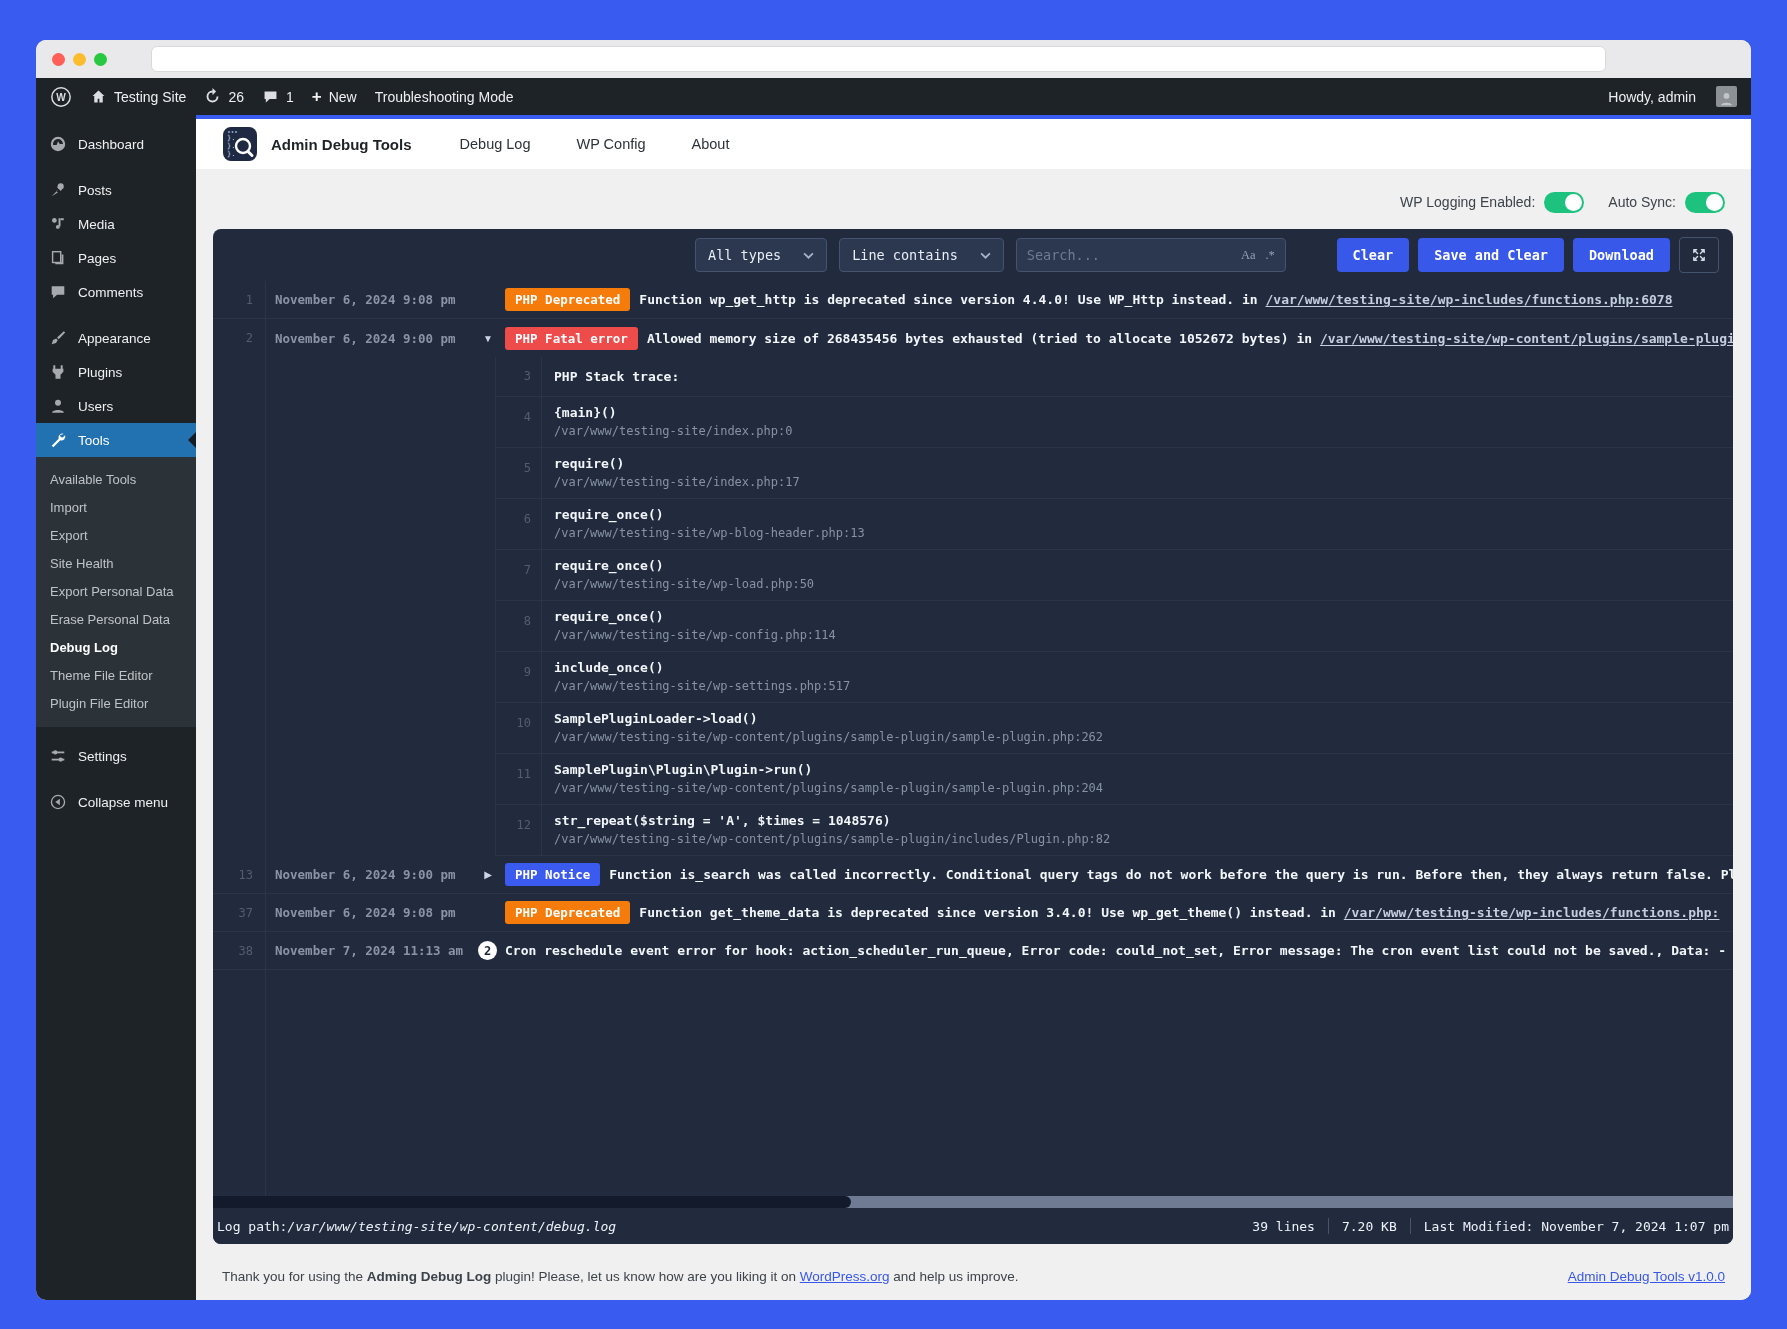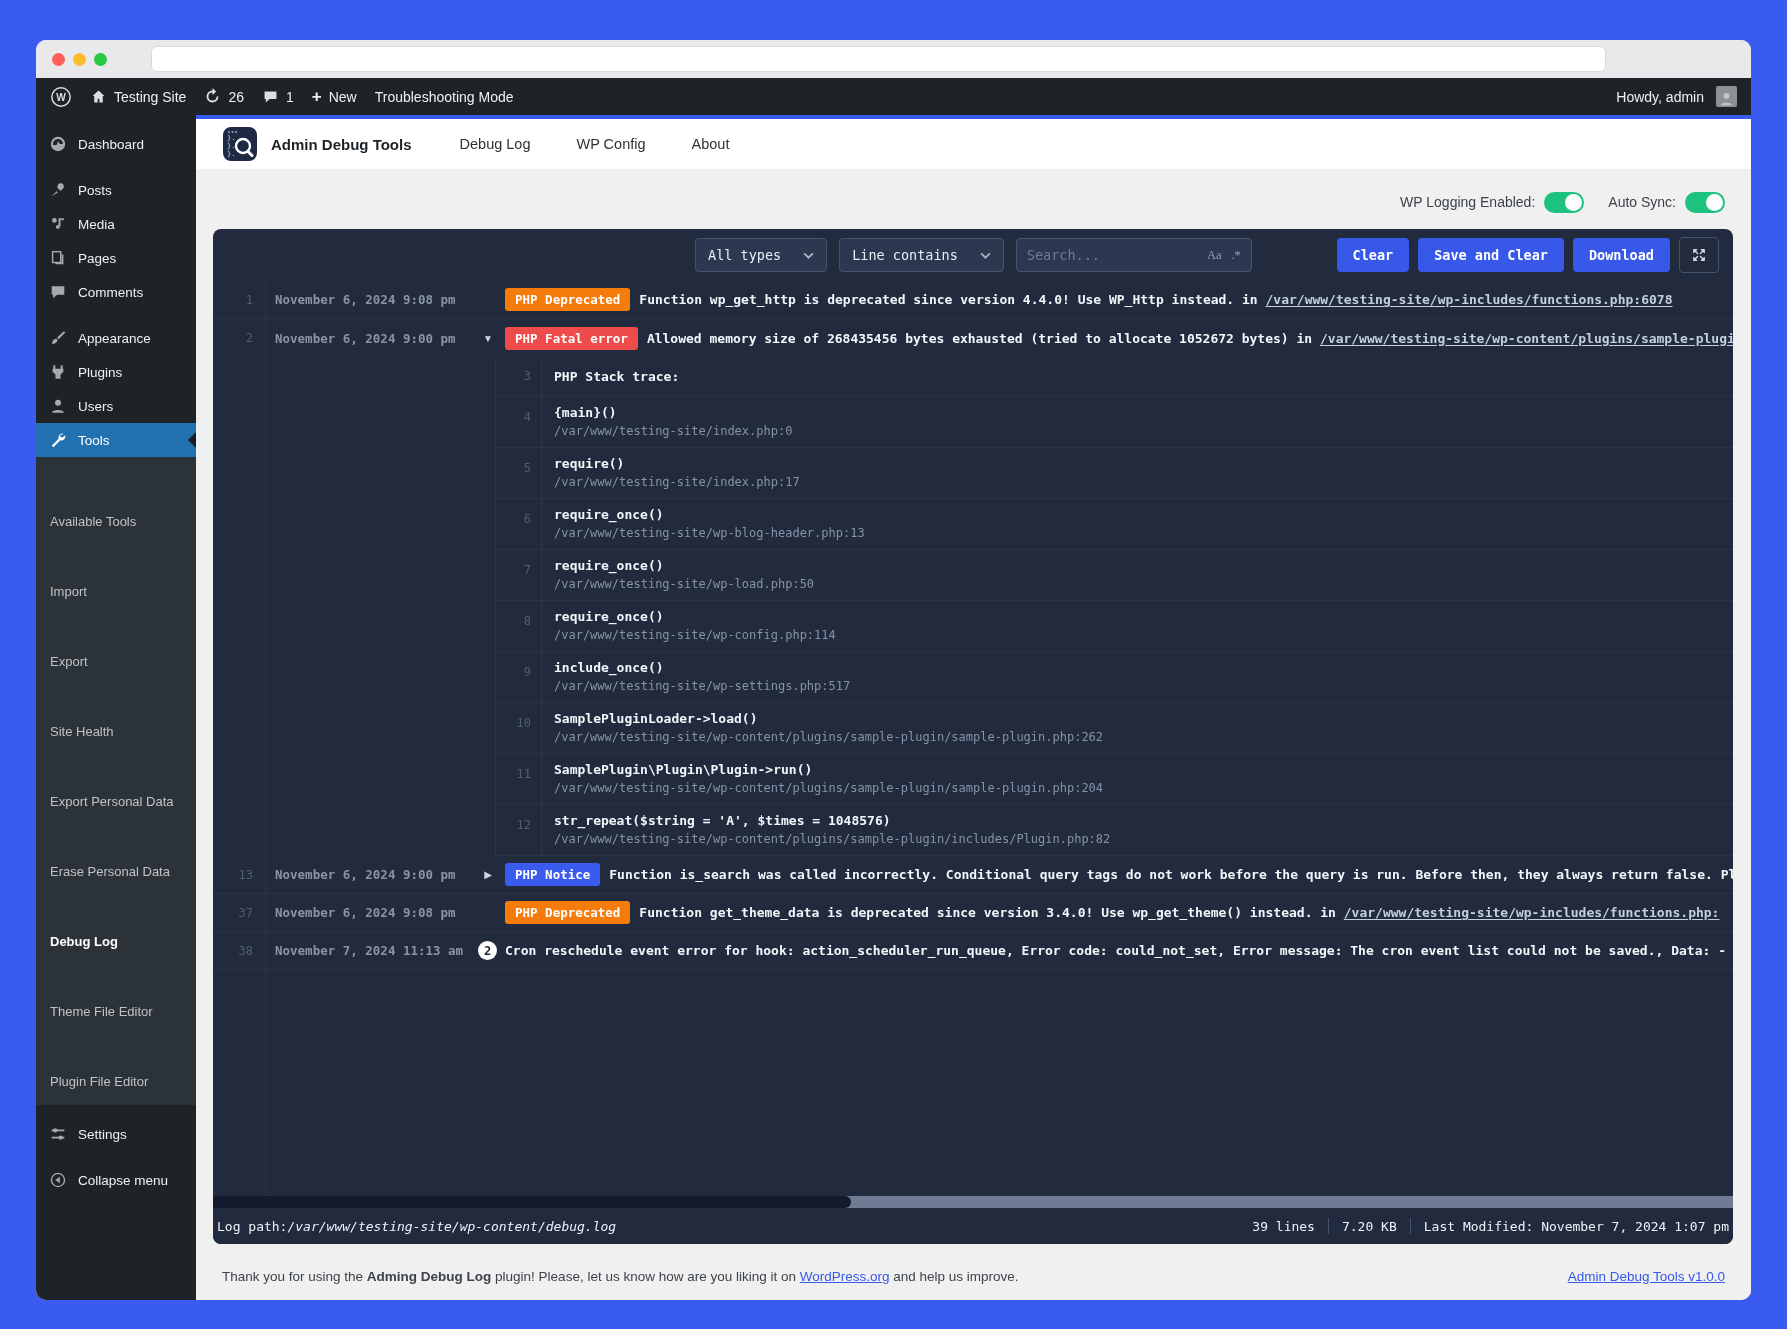--- a/index.html
+++ b/index.html
@@ -14,38 +14,38 @@
   .titlebar { height:38px; background:#e9e9eb; display:flex; align-items:center; padding:0 16px; flex:0 0 auto; }
   .lights { display:flex; gap:8px; }
   .light { width:13px; height:13px; border-radius:50%; }
   .light.red { background:#ff5f57; } .light.yellow { background:#fdbc2e; } .light.green { background:#28c840; }
   .urlbar { margin-left:44px; height:26px; width:1455px; background:#ffffff; border-radius:6px; border:1px solid #d9d9db; }
 
   
   .adminbar { height:37px; background:#1d2327; color:#f0f0f1; display:flex; align-items:center;
               padding:0 14px; font-size:14px; flex:0 0 auto; }
   .ab-item { display:flex; align-items:center; gap:7px; margin-right:18px; cursor:default; white-space:nowrap; }
-  .ab-right { margin-left:auto; display:flex; align-items:center; gap:12px; }
+  .ab-right { margin-left:auto; display:flex; align-items:center; gap:20px; }
   .avatar { width:21px; height:21px; background:#8c9196; border-radius:2px; display:flex; align-items:flex-end; justify-content:center; overflow:hidden; }
 
   
   .content { flex:1; display:flex; min-height:0; }
 
   
   .sidebar { width:160px; background:#1d2327; color:#f0f0f1; flex:0 0 auto; padding-top:12px; font-size:13.5px; }
   .menu-item { position:relative; height:34px; display:flex; align-items:center; gap:10px; padding-left:12px; cursor:pointer; }
   .menu-item .mi-icon { width:20px; height:20px; display:flex; align-items:center; justify-content:center; }
   .menu-item svg { fill:#a7aaad; }
   .menu-gap { height:12px; }
   .menu-item.active { background:#2271b1; color:#fff; }
   .menu-item.active svg { fill:#ffffff; }
   .menu-item.active::after { content:""; position:absolute; right:0; top:50%; transform:translateY(-50%);
       border-style:solid; border-color:transparent; border-width:8px 8px 8px 0; border-right-color:#171d27; }
   .submenu { background:#2c3338; padding:8px 0 10px 0; }
-  .submenu-item { height:28px; display:flex; align-items:center; padding-left:14px; color:#bfc3c7; font-size:13px; cursor:pointer;margin-top:42px; }
+  .submenu-item { height:28px; display:flex; align-items:center; padding-left:14px; color:#bfc3c7; font-size:13px; cursor:pointer; }
   .submenu-item.current { color:#ffffff; font-weight:bold; }
 
   
   .main { flex:1; display:flex; flex-direction:column; min-width:0; background:#f0f0f1; }
   .plugin-header { background:#ffffff; border-top:4px solid #3a5bf0; height:54px; display:flex; align-items:center; padding-left:26px; flex:0 0 auto; }
   .ph-title { font-size:15px; font-weight:bold; color:#1d2327; margin-left:13px; }
   .ph-tabs { display:flex; gap:46px; margin-left:48px; font-size:14.5px; color:#2c3338; }
   .ph-tab { cursor:pointer; }
 
   .toggles-row { display:flex; justify-content:flex-end; align-items:center; gap:24px; padding:20px 26px 0 0; height:46px; flex:0 0 auto; }
@@ -53,21 +53,21 @@
   .toggle { width:40px; height:21px; border-radius:11px; background:#1ec27f; position:relative; cursor:pointer; }
   .toggle .knob { position:absolute; right:2px; top:2px; width:17px; height:17px; border-radius:50%; background:#ffffff; }
 
   
   .panel { margin:14px 18px 8px 17px; flex:1; min-height:0; background:#212b3d; border-radius:8px;
            display:flex; flex-direction:column; overflow:hidden; }
   .toolbar { height:52px; display:flex; align-items:center; padding:0 14px; flex:0 0 auto; }
   .filters { margin-left:468px; display:flex; gap:12px; align-items:center; }
   .select { height:34px; background:#2b3850; border:1px solid #44536e; border-radius:4px; color:#e9eef7;
             font-size:13.5px; display:flex; align-items:center; gap:22px; padding:0 12px; cursor:pointer; white-space:nowrap; }
-  .searchbox { height:34px; width:236px; background:#2b3850; border:1px solid #44536e; border-radius:4px;
+  .searchbox { height:34px; width:270px; background:#2b3850; border:1px solid #44536e; border-radius:4px;
                display:flex; align-items:center; padding:0 10px; gap:10px; }
   .searchbox input { flex:1; min-width:0; background:transparent; border:none; outline:none; color:#e9eef7;
                      font-family:"DejaVu Sans Mono", monospace; font-size:13.5px; }
   .searchbox input::placeholder { color:#6f7b90; }
   .search-opt { color:#93a0b6; font-size:12.5px; cursor:pointer;font-family:Liberation Serif, serif; }
   .actions { margin-left:auto; display:flex; gap:9px; align-items:center; }
   .btn { height:34px; background:#3858e9; color:#ffffff; border:none; border-radius:4px; padding:8px 16px;
          font-family:"DejaVu Sans Mono", monospace; font-size:13.5px; font-weight:bold; cursor:pointer; }
   .btn-icon { height:36px; width:40px; background:transparent; border:1px solid #44536e; border-radius:4px;
               display:flex; align-items:center; justify-content:center; cursor:pointer; }

